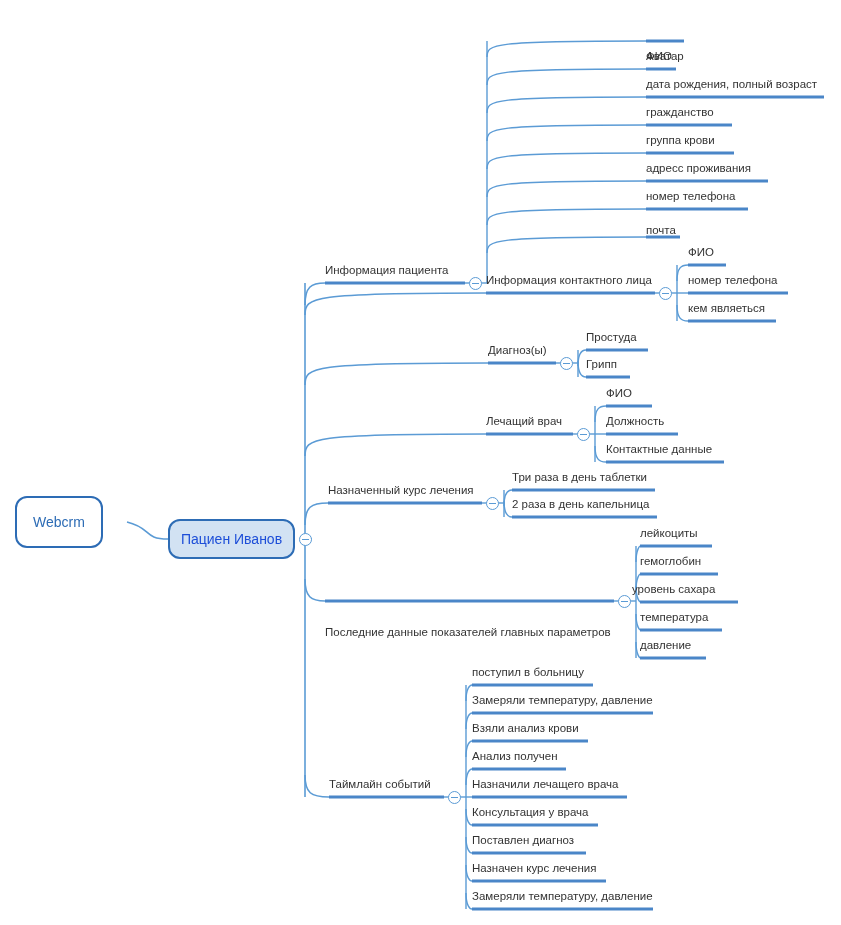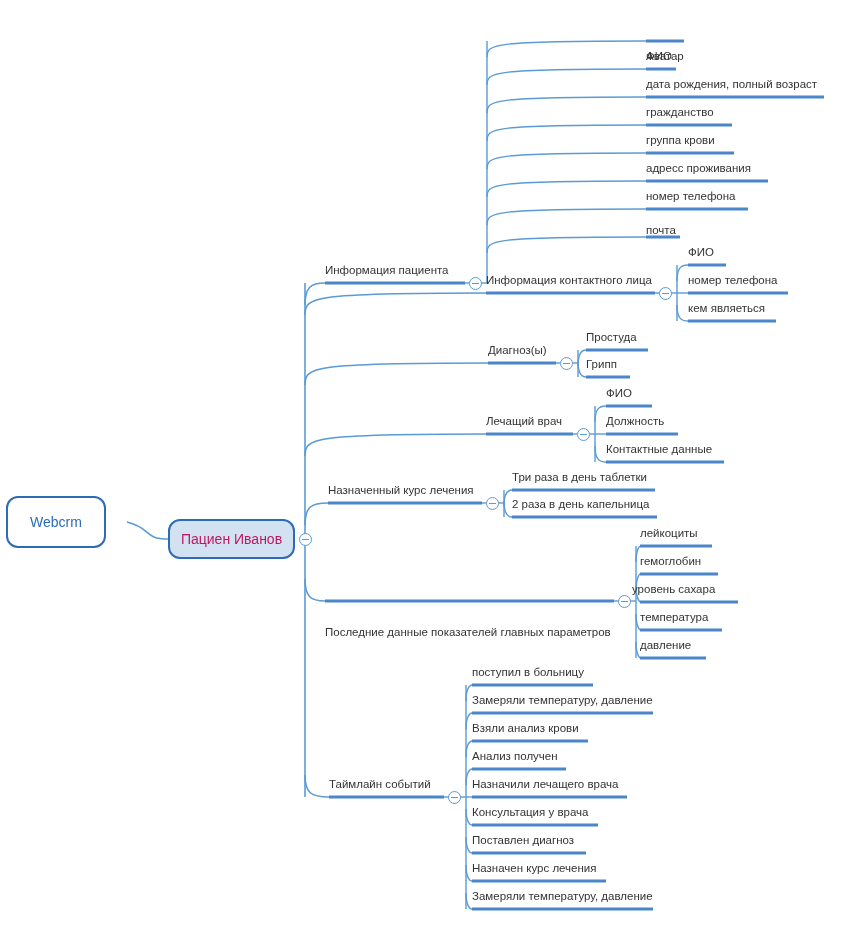--- a/index.html
+++ b/index.html
@@ -40,21 +40,21 @@
     font-size: 14px;
     white-space: nowrap;
     font-family: "Liberation Sans", "DejaVu Sans", sans-serif;
   }
   .box-root {
     background: #ffffff;
     color: #2D6CB5;
   }
   .box-center {
     background: #D2E2F3;
-    color: #be185d;
+    color: #1d4ed8;
   }
   .toggle {
     position: absolute;
     width: 13px;
     height: 13px;
     box-sizing: border-box;
     border: 1px solid #5B9BD5;
     border-radius: 50%;
     background: #ffffff;
   }
@@ -216,19 +216,19 @@
     <div class="node-label" style="left: 472px; top: 694px;">Замеряли температуру, давление</div>
     <div class="node-label" style="left: 472px; top: 722px;">Взяли анализ крови</div>
     <div class="node-label" style="left: 472px; top: 750px;">Анализ получен</div>
     <div class="node-label" style="left: 472px; top: 778px;">Назначили лечащего врача</div>
     <div class="node-label" style="left: 472px; top: 806px;">Консультация у врача</div>
     <div class="node-label" style="left: 472px; top: 834px;">Поставлен диагноз</div>
     <div class="node-label" style="left: 472px; top: 862px;">Назначен курс лечения</div>
     <div class="node-label" style="left: 472px; top: 890px;">Замеряли температуру, давление</div>
   </div>
 
-<div class="box-node box-root" id="root-node" style="left: 6px; top: 496px; width: 100px; height: 52px; align-items: center;">
+<div class="box-node box-root" id="root-node" style="left: 15px; top: 496px; width: 88px; height: 52px; align-items: center;">
   <span>Webcrm</span>
 </div>
 
 <div class="box-node box-center" id="center-node" style="left: 168px; top: 519px; width: 127px; height: 40px;">
   <span>Пациен Иванов</span>
 </div>
 
 </body></html>

